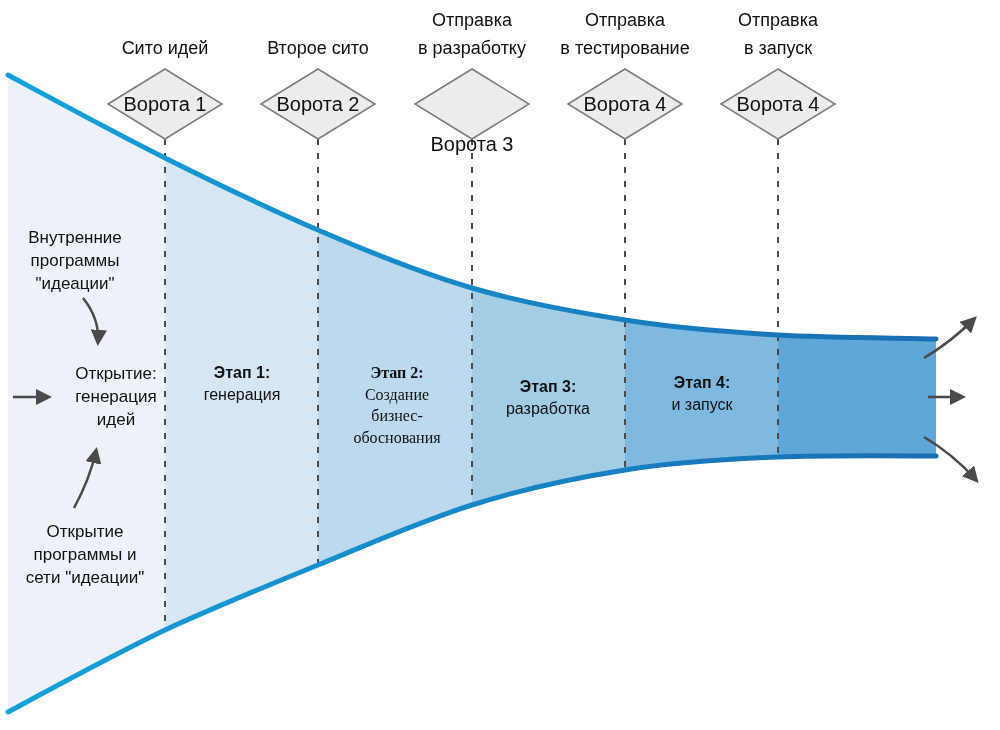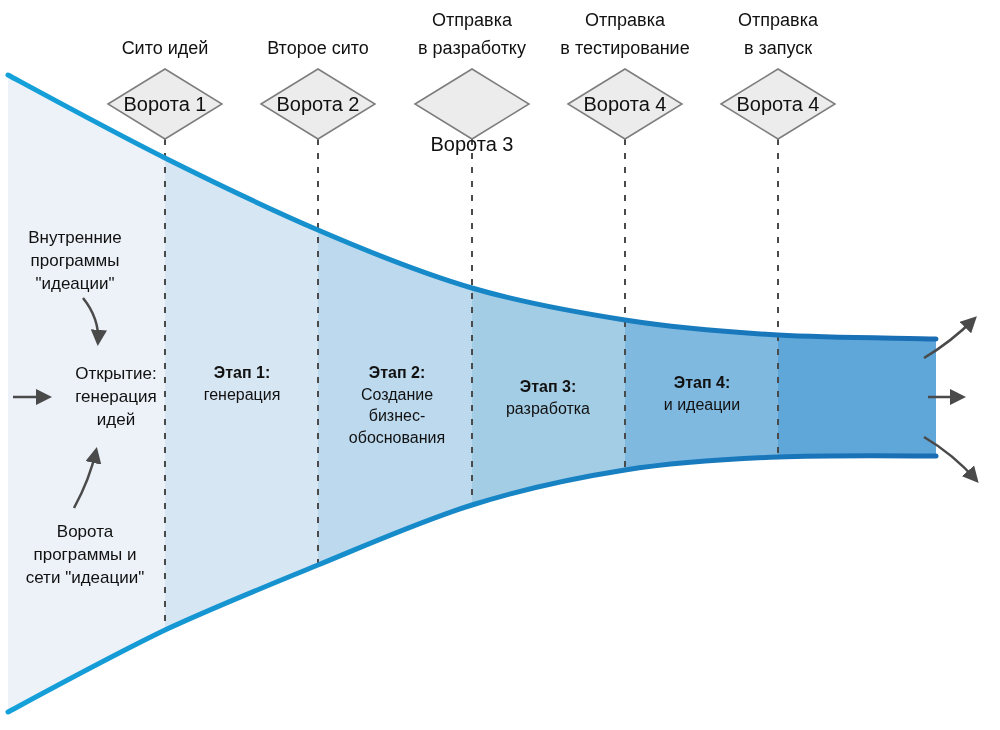--- a/index.html
+++ b/index.html
@@ -121,37 +121,37 @@
     <span>Внутренние</span><br>
     <span>программы</span><br>
     <span>"идеации"</span>
   </div>
   <div class="txt side-label" style="left:36px;top:362px;">
     <span>Открытие:</span><br>
     <span>генерация</span><br>
     <span>идей</span>
   </div>
   <div class="txt side-label" style="left:5px;top:520px;">
-    <span>Ворота</span><br>
+    <span>Открытие</span><br>
     <span>программы и</span><br>
     <span>сети "идеации"</span>
   </div>
 
   <div class="txt stage-label" style="left:162px;top:362px;">
     <span class="t">Этап 1:</span>
     <span class="s">генерация</span>
   </div>
-  <div class="txt stage-label" style="left:317px;top:362px;line-height:21.5px;">
+  <div class="txt stage-label" style="left:317px;top:362px;line-height:21.5px;font-family:Liberation Serif, serif;">
     <span class="t">Этап 2:</span>
     <span class="s">Создание</span>
     <span class="s">бизнес-</span>
     <span class="s">обоснования</span>
   </div>
   <div class="txt stage-label" style="left:468px;top:376px;">
     <span class="t">Этап 3:</span>
     <span class="s">разработка</span>
   </div>
   <div class="txt stage-label" style="left:622px;top:372px;">
     <span class="t">Этап 4:</span>
-    <span class="s">и идеации</span>
+    <span class="s">и запуск</span>
   </div>
 
 </div>
 
 </body></html>

